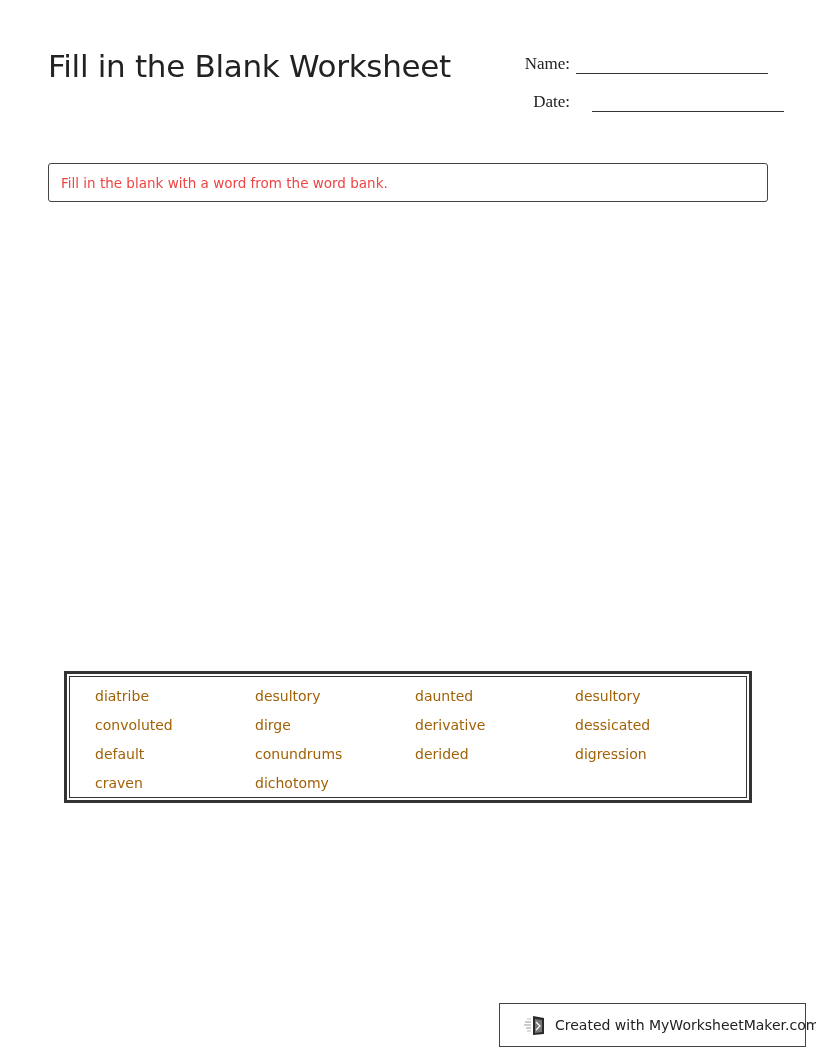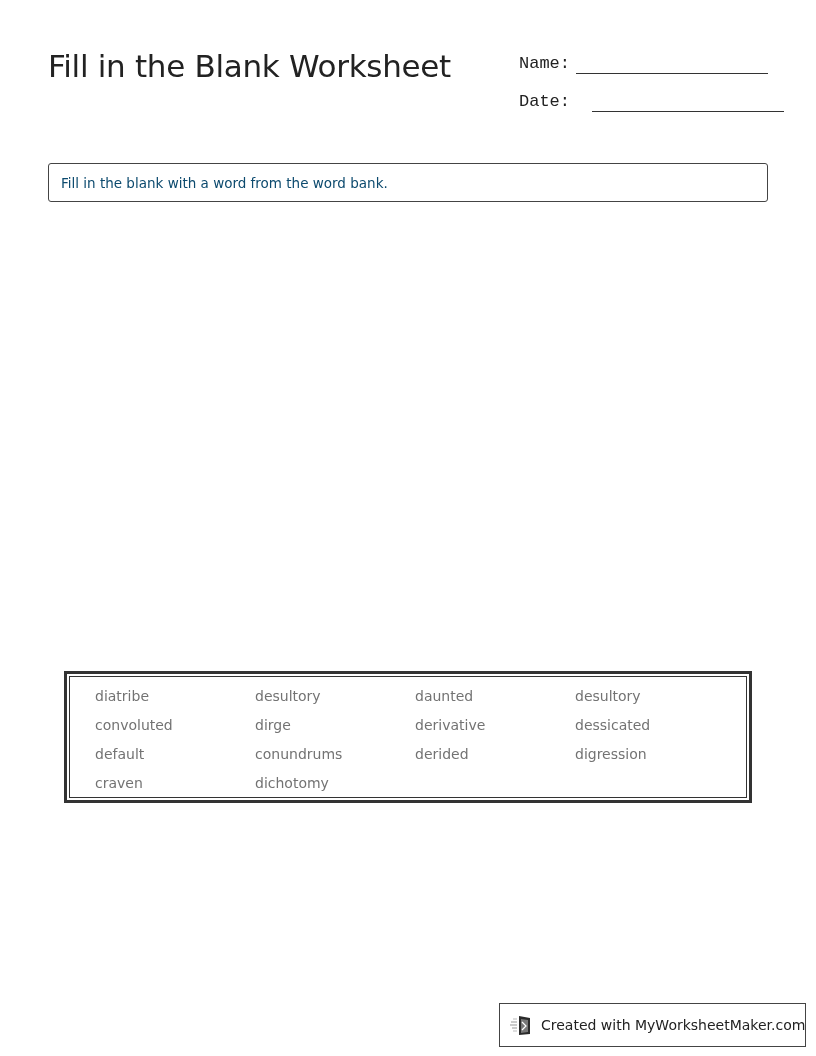--- a/index.html
+++ b/index.html
@@ -8,52 +8,52 @@
 
   .title {
     position: absolute; left: 48px; top: 48px;
     font-family: "DejaVu Sans", sans-serif;
     font-size: 31px; font-weight: normal; color: #222;
     letter-spacing: -0.3px; white-space: nowrap;
   }
 
   .field-row { position: absolute; display: flex; align-items: flex-end; }
   .field-label {
-    font-family: Liberation Mono, monospace; font-size: 17px; color: #222;
+    font-family: Liberation Serif, serif; font-size: 17px; color: #222;
     text-align: right; width: 60px; margin-right: 6px; line-height: 20px;
   }
   .field-line { width: 192px; border-bottom: 1.5px solid #333; height: 18px; }
   .name-row { left: 510px; top: 54px; }
   .date-row { left: 510px; top: 92px; gap: 16px; }
 
   .instructions {
     position: absolute; left: 48px; top: 163px; width: 720px; height: 39px;
     border: 1.5px solid #444; border-radius: 3px;
     padding: 0 12px; display: flex; align-items: center;
-    font-size: 13.5px; color: #0c4a6e;
+    font-size: 13.5px; color: #ef4444;
   }
 
   .word-bank {
     position: absolute; left: 64px; top: 671px; width: 688px; height: 132px;
     border: 3px solid #333; padding: 2px;
   }
   .word-bank-inner {
     width: 100%; height: 100%; border: 1px solid #333;
     padding: 9px 0 0 25px;
   }
   .wb-grid {
     display: grid; grid-template-columns: 160px 160px 160px 160px;
     grid-auto-rows: 29px;
   }
-  .wb-word { font-size: 14px; color: #737373; line-height: 20px; white-space: nowrap; }
+  .wb-word { font-size: 14px; color: #a16207; line-height: 20px; white-space: nowrap; }
 
   .footer {
     position: absolute; left: 499px; top: 1003px; width: 307px; height: 44px;
     border: 1.5px solid #444; display: flex; align-items: center;
-    padding-left: 10px;
+    padding-left: 24px;
   }
   .footer-icon { width: 24px; height: 22px; margin-right: 7px; display: inline-flex; }
   .footer-text { font-size: 14px; color: #222; white-space: nowrap; }
 </style>
 </head>
 <body>
 
 <div class="title">Fill in the Blank Worksheet</div>
 
 <div class="field-row name-row">

